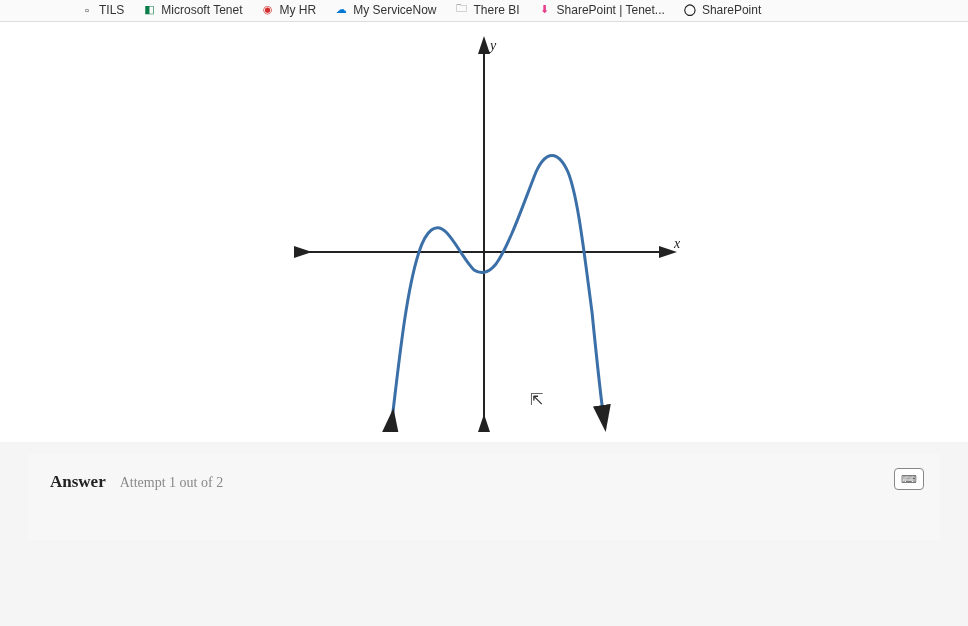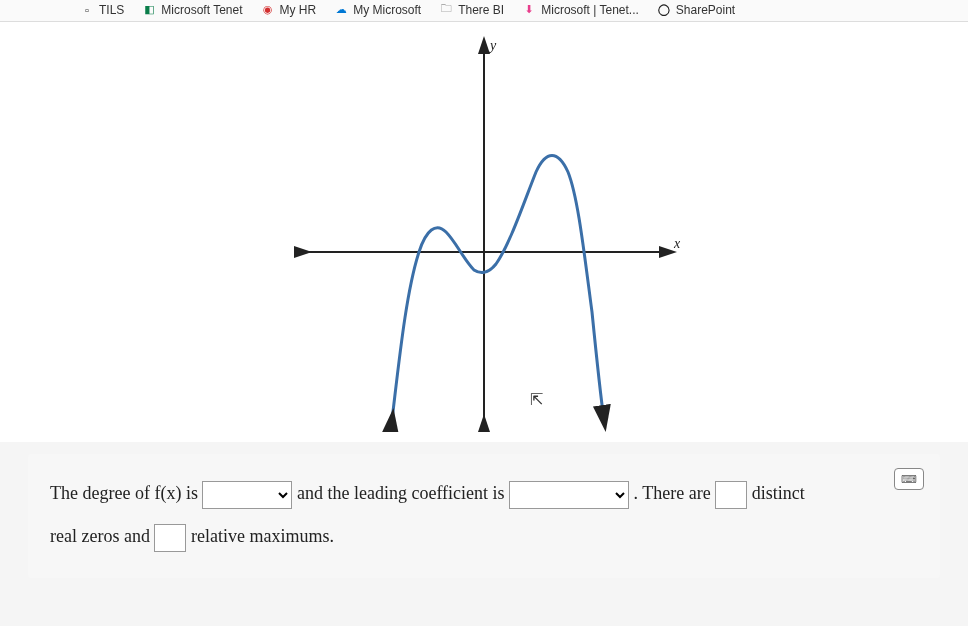--- a/index.html
+++ b/index.html
@@ -129,29 +129,29 @@
   <div class="bookmark-item">
     <span class="bm-icon" style="color:#0a7d4a;">◧</span>
     <span>Microsoft Tenet</span>
   </div>
   <div class="bookmark-item">
     <span class="bm-icon" style="color:#d32f2f;">◉</span>
     <span>My HR</span>
   </div>
   <div class="bookmark-item">
     <span class="bm-icon" style="color:#0078d4;">☁</span>
-    <span>My Microsoft</span>
+    <span>My ServiceNow</span>
   </div>
   <div class="bookmark-item">
     <span class="bm-icon" style="color:#666;">🗀</span>
     <span>There BI</span>
   </div>
   <div class="bookmark-item">
     <span class="bm-icon" style="color:#e83e8c;">⬇</span>
-    <span>Microsoft | Tenet...</span>
+    <span>SharePoint | Tenet...</span>
   </div>
   <div class="bookmark-item">
     <span class="bm-icon" style="color:#222;font-weight:bold;">◯</span>
     <span>SharePoint</span>
   </div>
 </div>
 
 <div class="chart-area">
   <svg width="420" height="400" viewBox="0 0 420 400">
     <defs>
@@ -174,29 +174,20 @@
              C 236 212, 250 170, 262 140
              C 272 118, 284 118, 294 140
              C 304 165, 310 220, 318 280
              C 322 320, 326 360, 330 388" fill="none" stroke="#3b6fa8" stroke-width="3" marker-start="url(#arrow)" marker-end="url(#arrow)"></path>
   </svg>
 </div>
 
 <span class="cursor-icon">⇱</span>
 
 <div class="answer-section">
+  <div class="answer-header">
+    <span class="answer-title">Answer</span>
+    <span class="attempt">Attempt 1 out of 2</span>
+  </div>
   <div class="keyboard-btn">
     <span>⌨</span>
-  </div>
-  <div class="sentence">
-    <span>The degree of f(x) is</span>
-    <select class="inline-select" value=""></select>
-    <span>and the leading coefficient is</span>
-    <select class="inline-select" style="width:120px;" value=""></select>
-    <span>. There are</span>
-    <input class="inline-input" value="" style="">
-    <span>distinct</span>
-    <br>
-    <span>real zeros and</span>
-    <input class="inline-input" value="" style="">
-    <span>relative maximums.</span>
   </div>
 </div>
 
 </body></html>

